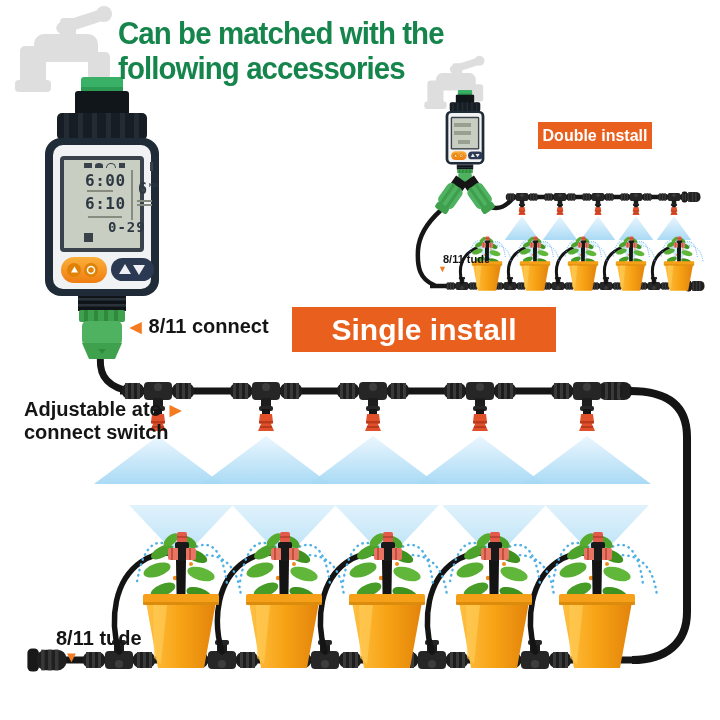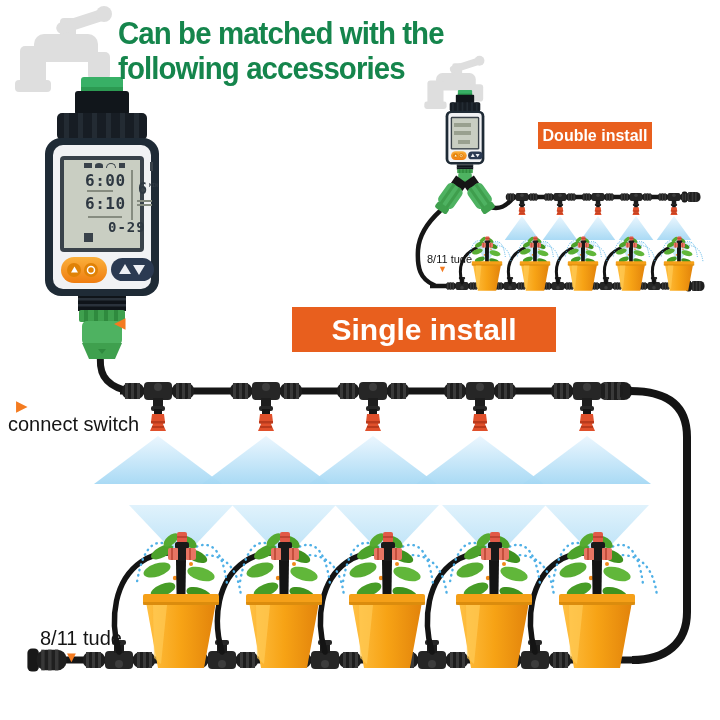--- a/index.html
+++ b/index.html
@@ -8,21 +8,21 @@
   #art{position:absolute;left:0;top:0;}
   .abs{position:absolute;}
   
   #title{left:118px;top:16px;color:#15854C;font-weight:bold;font-size:32px;line-height:35px;
          letter-spacing:-1px;transform:scaleX(.92);transform-origin:left top;white-space:nowrap;}
   
   .banner{background:#E85F1E;color:#fff;font-weight:bold;display:flex;align-items:center;justify-content:center;}
   #banner-single{left:292px;top:307px;width:264px;height:45px;font-size:30px;}
   #banner-double{left:538px;top:122px;width:114px;height:27px;font-size:16px;}
   
-  .lbl{color:#151515;font-weight:normal;white-space:nowrap;}
+  .lbl{color:#151515;font-weight:bold;white-space:nowrap;margin-left:16px;}
   .arrow{color:#F47B20;line-height:1;}
   #connect{left:114px;top:315px;display:flex;align-items:center;font-size:20px;}
   #connect .arrow{font-size:15px;margin-right:7px;}
   #atomize{left:8px;top:398px;font-size:20px;line-height:23px;}
   #atomize .l1{display:flex;align-items:center;}
   #atomize .arrow{font-size:15px;margin-left:8px;}
   #tube-main{left:40px;top:627px;font-size:20px;}
   #tube-main-arrow{left:64px;top:649px;font-size:15px;}
   #tube-mini{left:427px;top:253px;font-size:11px;}
   #tube-mini-arrow{left:438px;top:265px;font-size:9px;}
@@ -307,24 +307,26 @@
 
 <div id="banner-single" class="abs banner">
   <span>Single install</span>
 </div>
 <div id="banner-double" class="abs banner">
   <span>Double install</span>
 </div>
 
 <div id="connect" class="abs lbl">
   <span class="arrow">◀</span>
+  <span>8/11 connect</span>
 </div>
 
 <div id="atomize" class="abs lbl">
   <div class="l1">
+    <span>Adjustable ato</span>
     <span class="arrow">▶</span>
   </div>
   <div>connect switch</div>
 </div>
 
 <div id="tube-main" class="abs lbl">8/11 tude</div>
 <div id="tube-main-arrow" class="abs arrow">▼</div>
 
 <div id="tube-mini" class="abs lbl">8/11 tude</div>
 <div id="tube-mini-arrow" class="abs arrow">▼</div>

